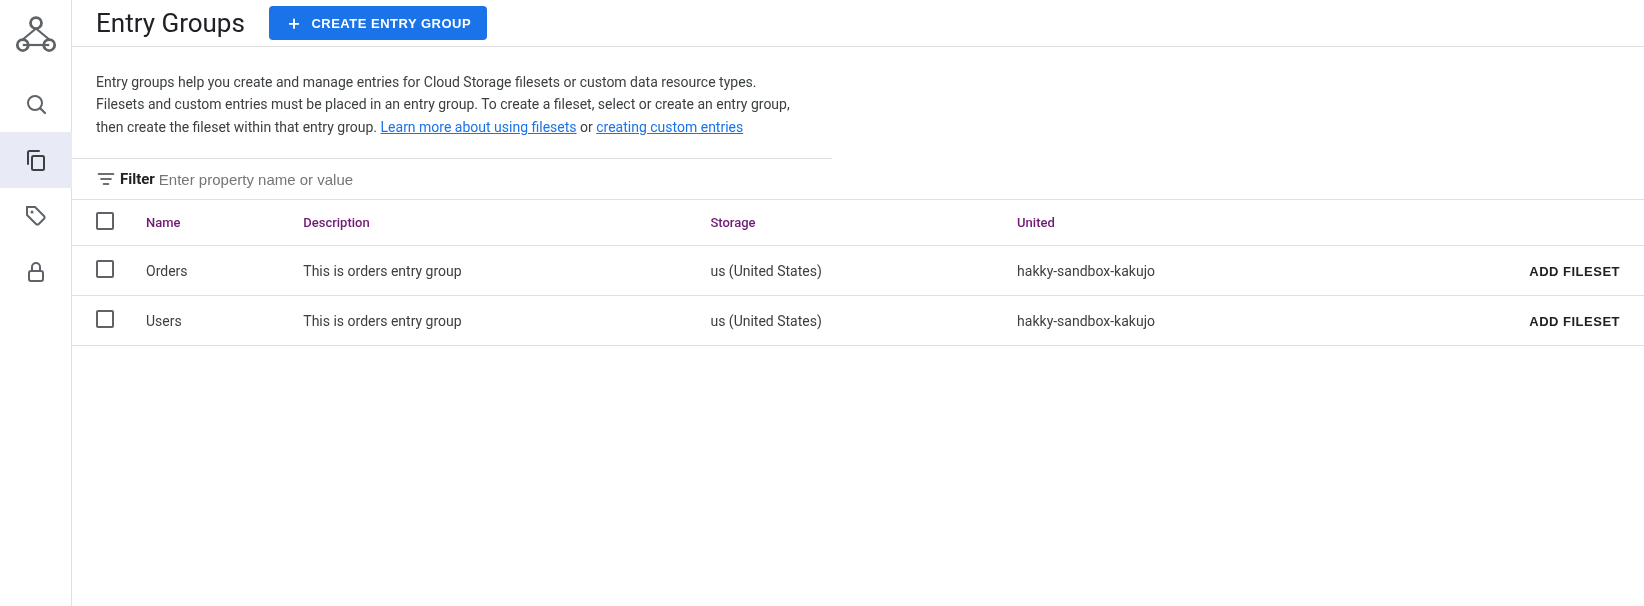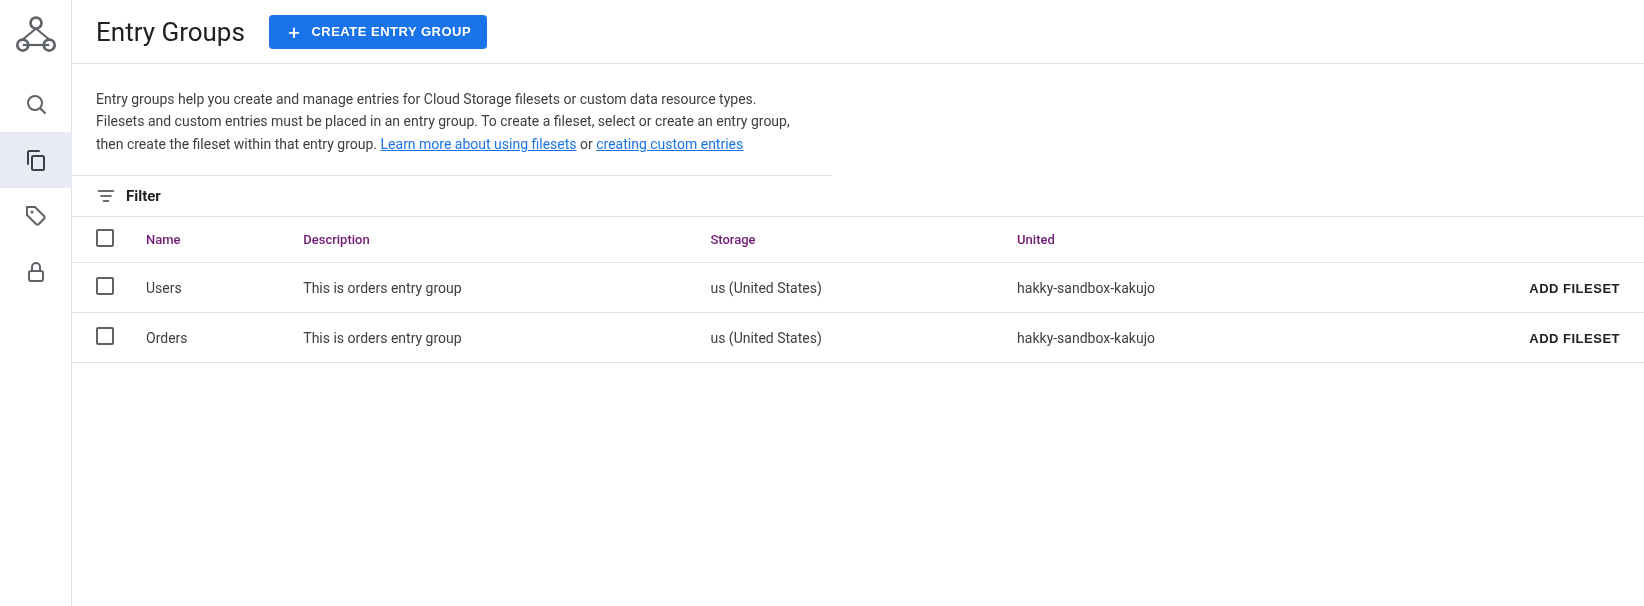--- a/index.html
+++ b/index.html
@@ -51,21 +51,21 @@
       overflow: hidden;
     }
 
     
     .header {
       display: flex;
       align-items: center;
       padding: 14px 24px;
       border-bottom: 1px solid #e0e0e0;
       gap: 24px;
-      height: 64px;
+      height: 47px;
     }
     .page-title {
       font-size: 26px;
       font-weight: 400;
       color: #202124;
     }
     .create-btn {
       display: flex;
       align-items: center;
       gap: 8px;
@@ -100,21 +100,21 @@
       text-decoration: underline;
       cursor: pointer;
     }
 
     
     .filter-bar {
       display: flex;
       align-items: center;
       padding: 10px 24px;
       border-bottom: 1px solid #e0e0e0;
-      gap: 10px;
+      gap: 4px;
     }
     .filter-label {
       display: flex;
       align-items: center;
       gap: 8px;
       font-size: 15px;
       font-weight: 700;
       color: #202124;
     }
     .filter-input {
@@ -242,20 +242,21 @@
     <a>creating custom entries</a>
   </div>
 
   <div class="filter-bar">
     <svg width="20" height="20" viewBox="0 0 24 24" fill="none">
       <line x1="3" y1="6" x2="21" y2="6" stroke="#3c4043" stroke-width="2" stroke-linecap="round"></line>
       <line x1="6" y1="12" x2="18" y2="12" stroke="#3c4043" stroke-width="2" stroke-linecap="round"></line>
       <line x1="9" y1="18" x2="15" y2="18" stroke="#3c4043" stroke-width="2" stroke-linecap="round"></line>
     </svg>
     <span class="filter-label">Filter</span>
+    <input class="filter-input" type="text" placeholder="Enter property name or value" style="">
   </div>
 
   <div class="table-container">
     <table>
       <thead>
         <tr>
           <th class="checkbox-cell">
             <span class="checkbox"></span>
           </th>
           <th>Name</th>
@@ -263,36 +264,36 @@
           <th>Storage</th>
           <th>United</th>
           <th></th>
         </tr>
       </thead>
       <tbody>
         <tr>
           <td class="checkbox-cell">
             <span class="checkbox"></span>
           </td>
+          <td>Orders</td>
+          <td>This is orders entry group</td>
+          <td>us (United States)</td>
+          <td>hakky-sandbox-kakujo</td>
+          <td class="action-cell">
+            <button class="add-fileset-btn">ADD FILESET</button>
+          </td>
+        </tr>
+        <tr>
+          <td class="checkbox-cell">
+            <span class="checkbox"></span>
+          </td>
           <td>Users</td>
           <td>This is orders entry group</td>
           <td>us (United States)</td>
           <td>hakky-sandbox-kakujo</td>
           <td class="action-cell">
             <button class="add-fileset-btn">ADD FILESET</button>
           </td>
         </tr>
-        <tr>
-          <td class="checkbox-cell">
-            <span class="checkbox"></span>
-          </td>
-          <td>Orders</td>
-          <td>This is orders entry group</td>
-          <td>us (United States)</td>
-          <td>hakky-sandbox-kakujo</td>
-          <td class="action-cell">
-            <button class="add-fileset-btn">ADD FILESET</button>
-          </td>
-        </tr>
       </tbody>
     </table>
   </div>
 </div>
 
 </body></html>

